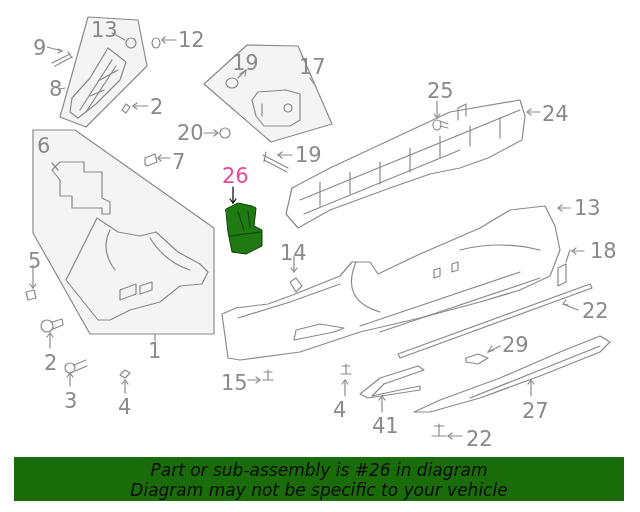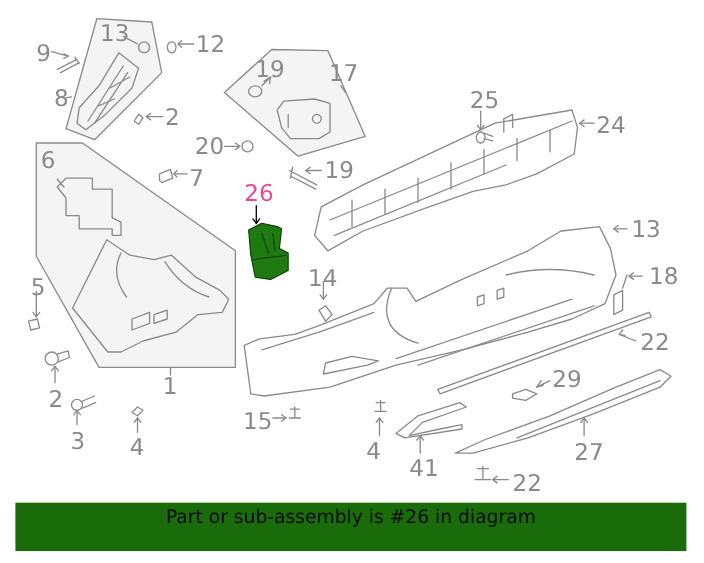--- a/index.html
+++ b/index.html
@@ -1,20 +1,20 @@
 <!DOCTYPE html>
 <html><head>
 <meta charset="utf-8">
 <style>
   html, body { margin:0; padding:0; background:#ffffff; }
   body { width:640px; height:512px; position:relative; overflow:hidden; font-family:"DejaVu Sans", sans-serif; }
   #diagram { position:absolute; left:0; top:0; width:640px; height:455px; }
   .callout { position:absolute; font-size:21px; color:#8a8a8a; line-height:1; white-space:nowrap; }
   .callout.hl { color:#ec4899; }
-  #banner { position:absolute; left:14px; top:457px; width:610px; height:44px; background:#1a6b0a; color:#0b0b0b; text-align:center; font-size:17px; line-height:20px; padding-top:3px; box-sizing:border-box; }
+  #banner { position:absolute; left:14px; top:457px; width:610px; height:44px; background:#1a6b0a; color:#0b0b0b; text-align:center; font-size:17px; line-height:20px; padding-top:3px; box-sizing:border-box;font-style:italic; }
   #banner div { height:20px; }
 </style>
 </head>
 <body>
 
 <div id="diagram">
   <svg width="640" height="455" viewBox="0 0 640 455" fill="none" stroke="#8a8a8a" stroke-width="1.2" stroke-linejoin="round" stroke-linecap="round">
 
     <polygon points="88,17 138,20 147,66 86,127 60,117" fill="#f4f4f4"></polygon>
     <path d="M108,48 L126,62 L120,80 L96,104 L78,118 L70,112 L72,98 L90,78 Z"></path>
@@ -163,13 +163,14 @@
   <span class="callout" style="left:542px;top:104px">24</span>
   <span class="callout" style="left:427px;top:81px">25</span>
   <span class="callout hl" style="left:222px;top:166px">26</span>
   <span class="callout" style="left:522px;top:401px">27</span>
   <span class="callout" style="left:466px;top:429px">22</span>
   <span class="callout" style="left:502px;top:335px">29</span>
 </div>
 
 <div id="banner">
   <div>Part or sub-assembly is #26 in diagram</div>
+  <div>Diagram may not be specific to your vehicle</div>
 </div>
 
 </body></html>

